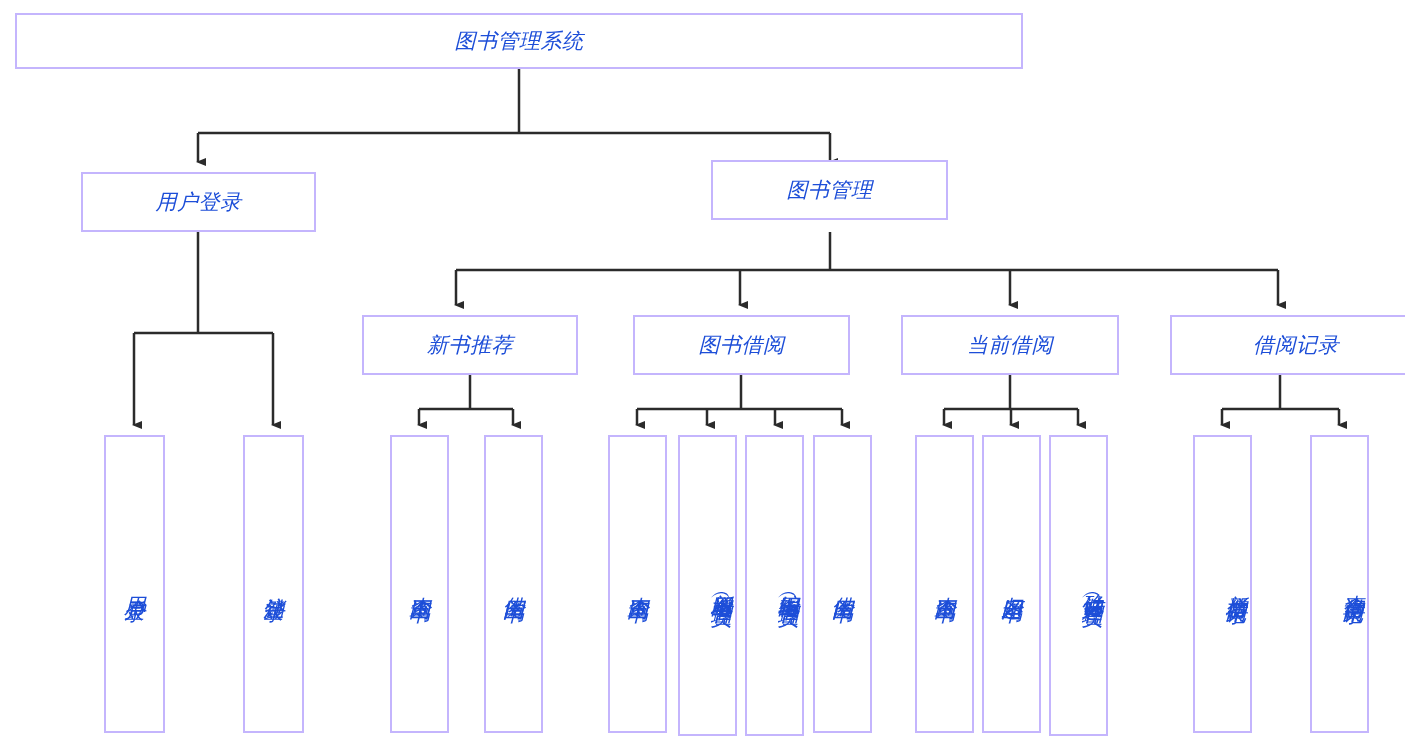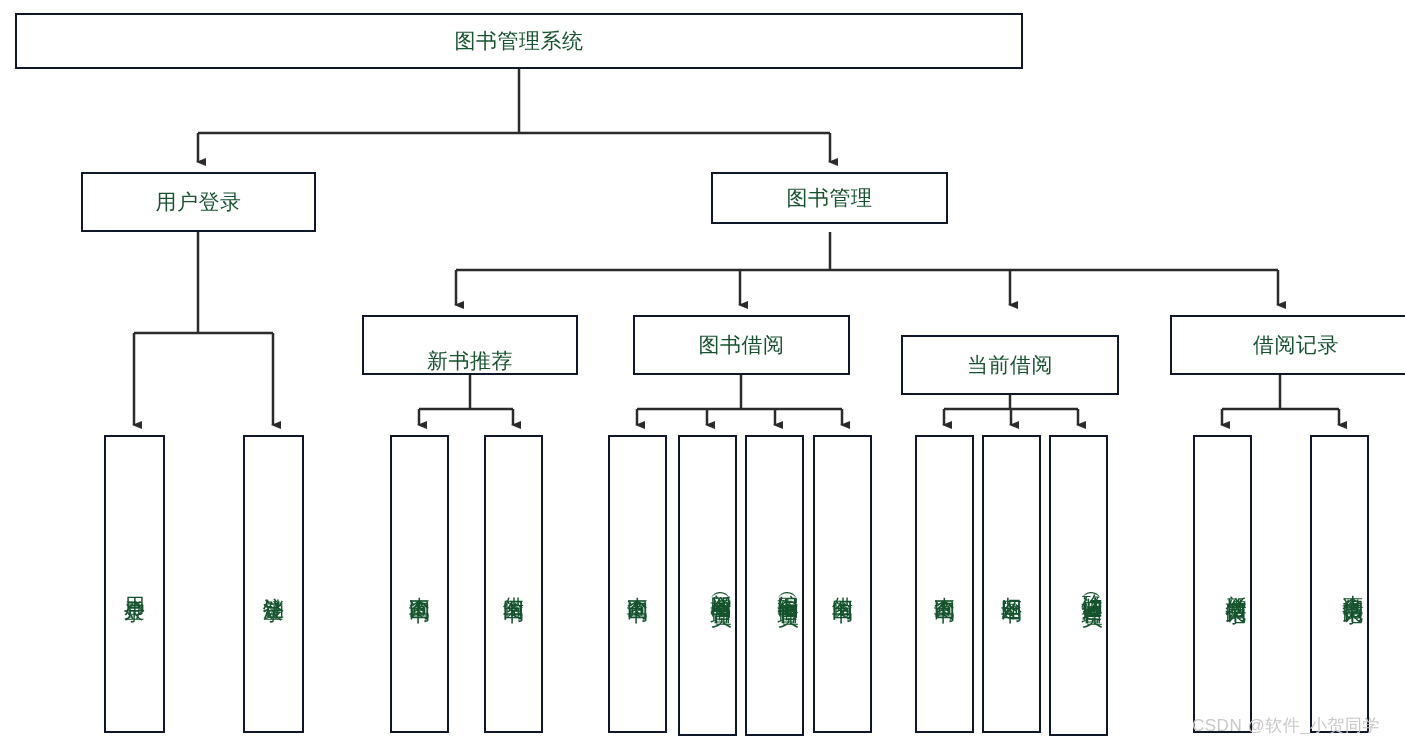--- a/index.html
+++ b/index.html
@@ -20,27 +20,28 @@
   svg#edges {
     position: absolute;
     left: 0;
     top: 0;
     width: 1405px;
     height: 747px;
   }
   .node {
     position: absolute;
     box-sizing: border-box;
-    border: 2px solid #0f172a;
+    border: 2px solid #c4b5fd;
     background: #ffffff;
     display: flex;
     align-items: center;
     justify-content: center;
-    color: #14532d;
+    color: #1d4ed8;
     z-index: 2;
+    font-style: italic;
   }
   .node.horiz {
     font-size: 21px;
     letter-spacing: 0.5px;
     line-height: 1.2;
   }
   .node.vert {
     writing-mode: vertical-rl;
     text-orientation: upright;
     font-size: 21px;
@@ -118,30 +119,30 @@
   </svg>
 
   <div class="node horiz" id="root-node" style="left: 15px; top: 13px; width: 1008px; height: 56px;">
       <span>图书管理系统</span>
     </div>
 
   <div id="nodes-layer">
       <div class="node horiz" style="left: 81px; top: 172px; width: 235px; height: 60px;">
         <span>用户登录</span>
       </div>
-      <div class="node horiz" style="left: 711px; top: 172px; width: 237px; height: 52px;">
+      <div class="node horiz" style="left: 711px; top: 160px; width: 237px; height: 60px;">
         <span>图书管理</span>
       </div>
-      <div class="node horiz" style="left: 362px; top: 315px; width: 216px; height: 60px; align-items: flex-end;">
+      <div class="node horiz" style="left: 362px; top: 315px; width: 216px; height: 60px;">
         <span>新书推荐</span>
       </div>
       <div class="node horiz" style="left: 633px; top: 315px; width: 217px; height: 60px; text-align: center;">
         <span>图书借阅</span>
       </div>
-      <div class="node horiz" style="left: 901px; top: 315px; width: 218px; height: 60px; margin-top: 20px;">
+      <div class="node horiz" style="left: 901px; top: 315px; width: 218px; height: 60px;">
         <span>当前借阅</span>
       </div>
       <div class="node horiz" style="left: 1170px; top: 315px; width: 252px; height: 60px;">
         <span>借阅记录</span>
       </div>
       <div class="node vert centered" style="left: 104px; top: 435px; width: 61px; height: 298px;">
         <span>用户登录</span>
       </div>
       <div class="node vert centered" style="left: 243px; top: 435px; width: 61px; height: 298px;">
         <span>注销登录</span>
@@ -174,15 +175,14 @@
         <span>确认归还（管理员）</span>
       </div>
       <div class="node vert" style="left: 1193px; top: 435px; width: 59px; height: 298px;">
         <span>新增借阅记录</span>
       </div>
       <div class="node vert" style="left: 1310px; top: 435px; width: 59px; height: 298px;">
         <span>查询借阅记录</span>
       </div>
     </div>
 
-  <div class="watermark" style="left: 1192px; top: 714px;">CSDN @软件_小贺同学</div>
 
 </div>
 
 </body></html>

